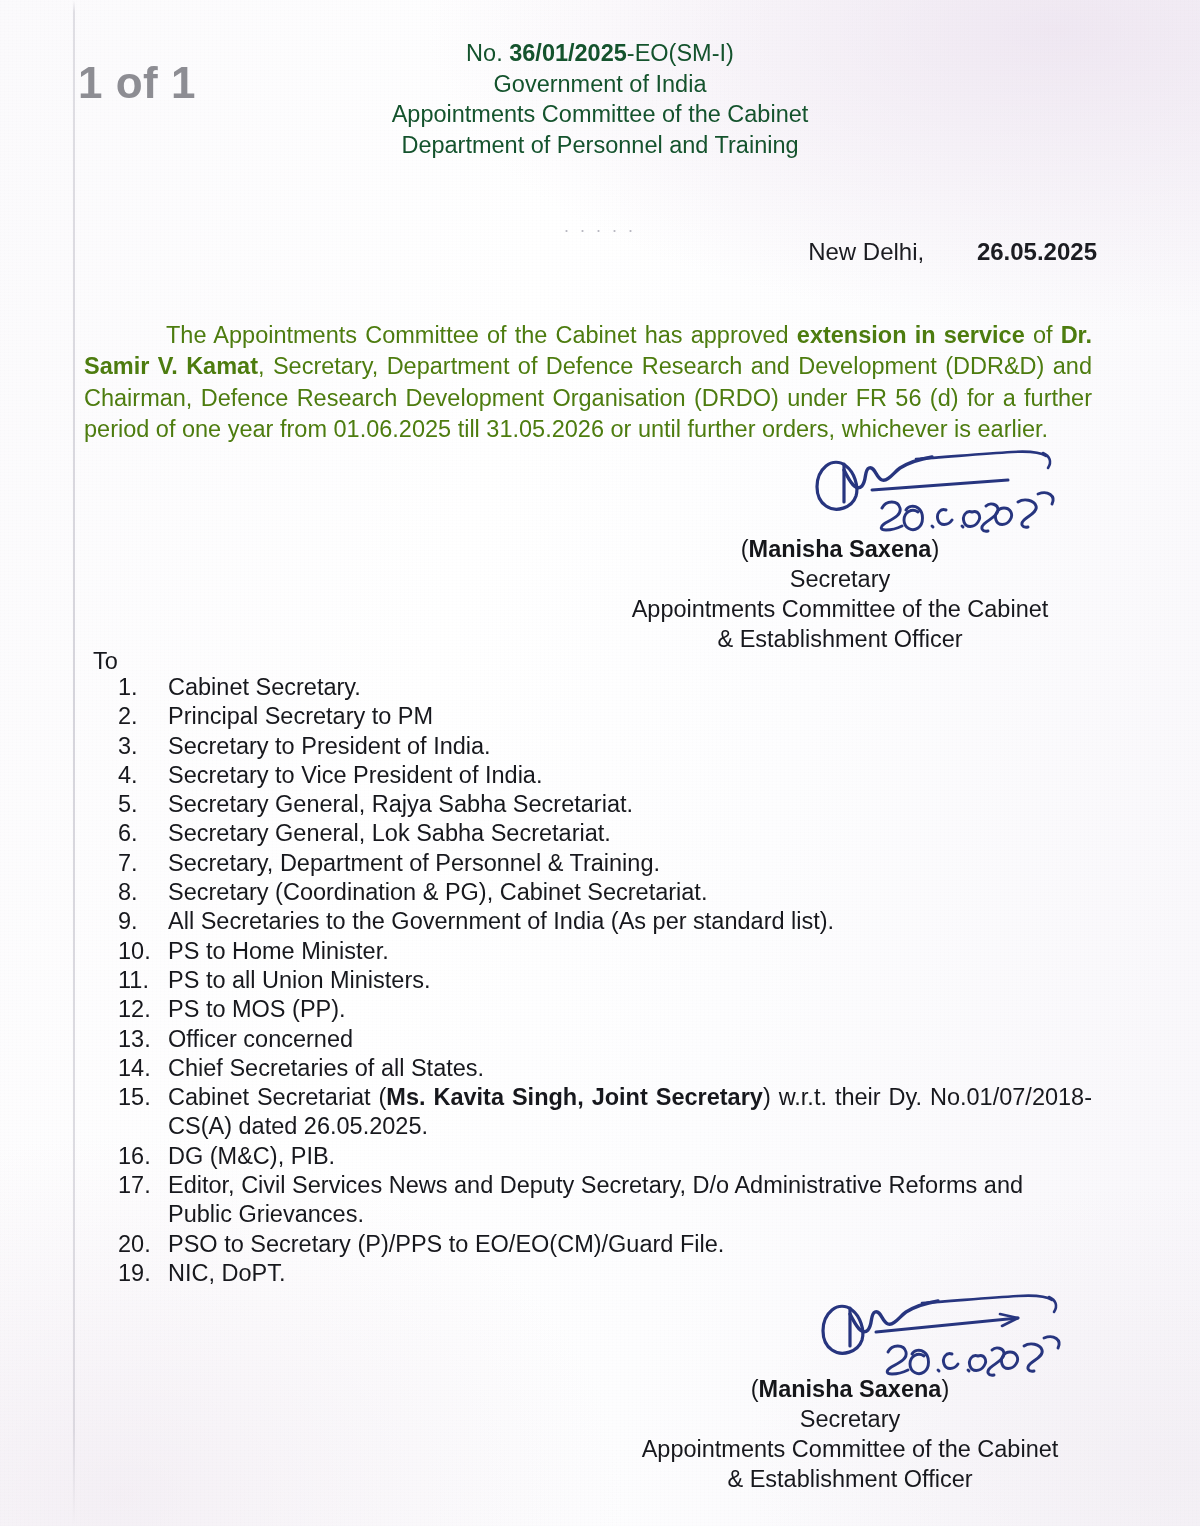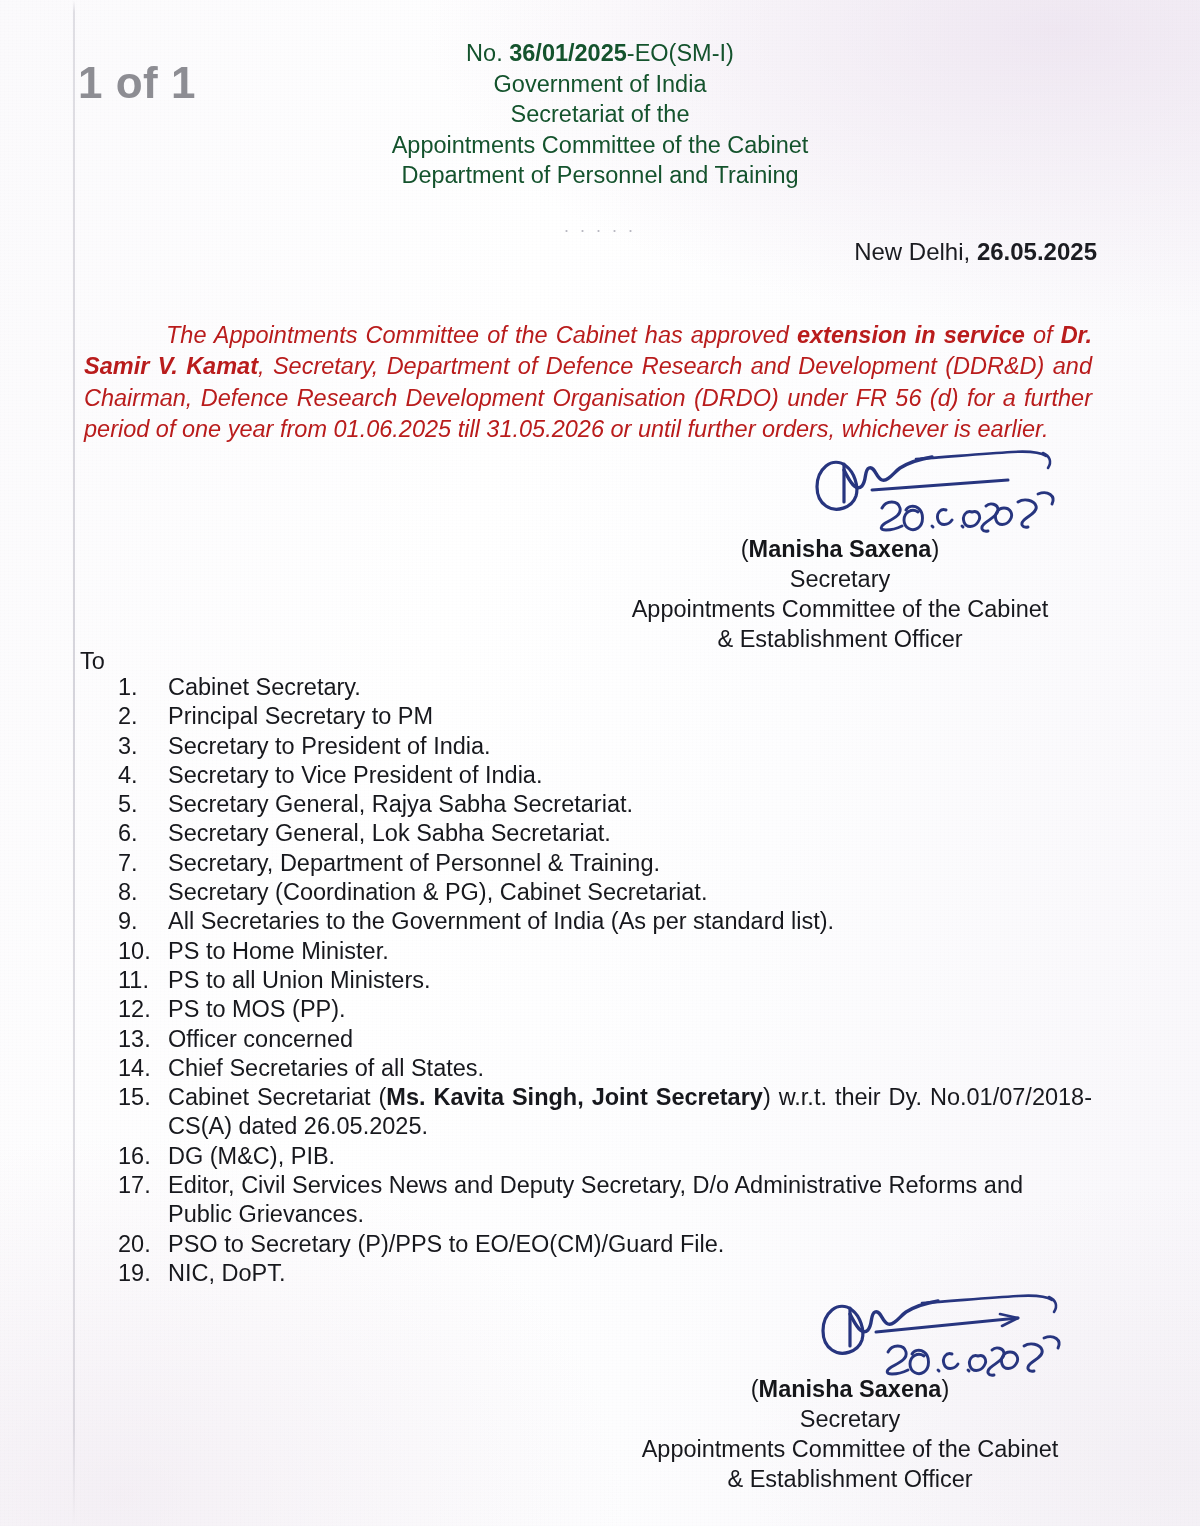--- a/index.html
+++ b/index.html
@@ -99,35 +99,34 @@
   }
 
   .place-date {
     position: absolute;
     right: 103px;
     top: 238px;
     font-size: 24px;
     color: #1b1c21;
     white-space: nowrap;
   }
-  .place-date b { font-weight: bold; }
+  .place-date b { font-weight: bold; margin-left: 46px; }
 
   
   .body-para {
     position: absolute;
     left: 84px;
     top: 296px;
     width: 1008px;
     font-size: 23.5px;
     line-height: 31.5px;
     text-align: justify;
     text-justify: inter-word;
     text-indent: 82px;
-    color: #b91c1c;
-    font-style: italic;
+    color: #4d7c0f;
   }
   .body-para b { font-weight: bold; }
 
   
   .sig-block { position: absolute; text-align: center; }
   .sig-block .name {
     font-size: 23.5px;
     font-weight: bold;
     line-height: 30px;
     color: #15161a;
@@ -143,21 +142,21 @@
     position: absolute;
     width: 280px;
     height: 96px;
     pointer-events: none;
   }
   .sig-mark svg { display: block; overflow: visible; }
 
   
   .to-label {
     position: absolute;
-    left: 80px;
+    left: 93px;
     top: 648px;
     font-size: 23.5px;
     color: #17181d;
   }
   .dist-list {
     position: absolute;
     left: 118px;
     top: 673px;
     width: 974px;
     font-size: 23.5px;
@@ -189,21 +188,20 @@
 <div class="grain"></div>
 <div class="margin-rule"></div>
 
 <div class="sheet">
 
   <div class="page-stamp">1 of 1</div>
 
   <div class="letterhead">
     <div class="fileno"><span>No. </span><b>36/01/2025</b><span>-EO(SM-I)</span></div>
     <div>Government of India</div>
-    <div>Secretariat of the</div>
     <div>Appointments Committee of the Cabinet</div>
     <div>Department of Personnel and Training</div>
   </div>
 
   <div class="dots">. . . . .</div>
 
   <div class="place-date"><span>New Delhi, </span><b>26.05.2025</b></div>
 
   <p class="body-para"><span>The Appointments Committee of the Cabinet has approved </span><b>extension in service</b><span> of </span><b>Dr. Samir V. Kamat</b><span>, Secretary, Department of Defence Research and Development (DDR&amp;D) and Chairman, Defence Research Development Organisation (DRDO) under FR 56 (d) for a further period of one year from 01.06.2025 till 31.05.2026 or until further orders, whichever is earlier.</span></p>
 

